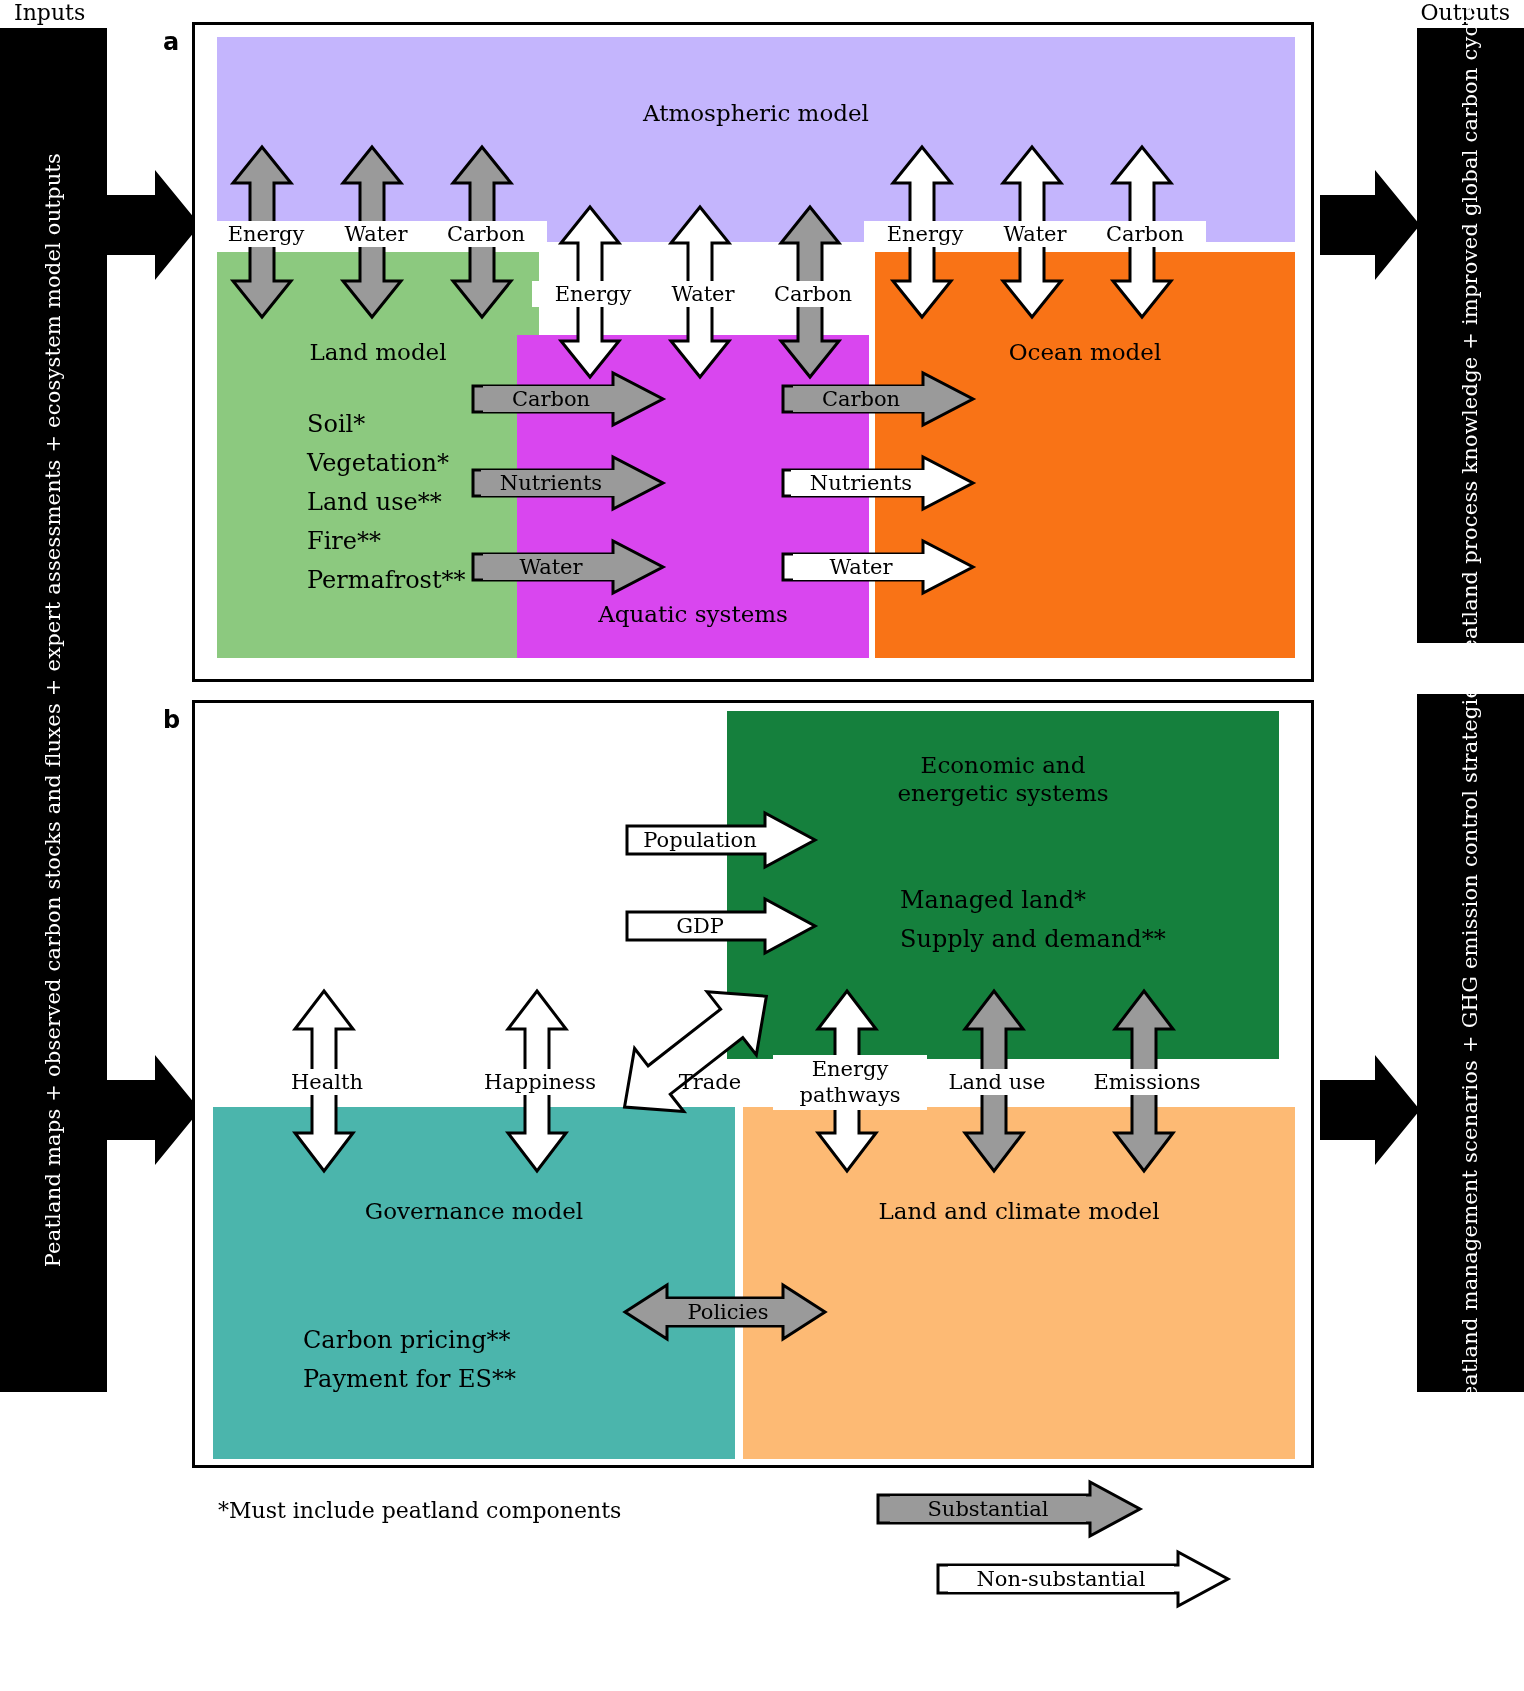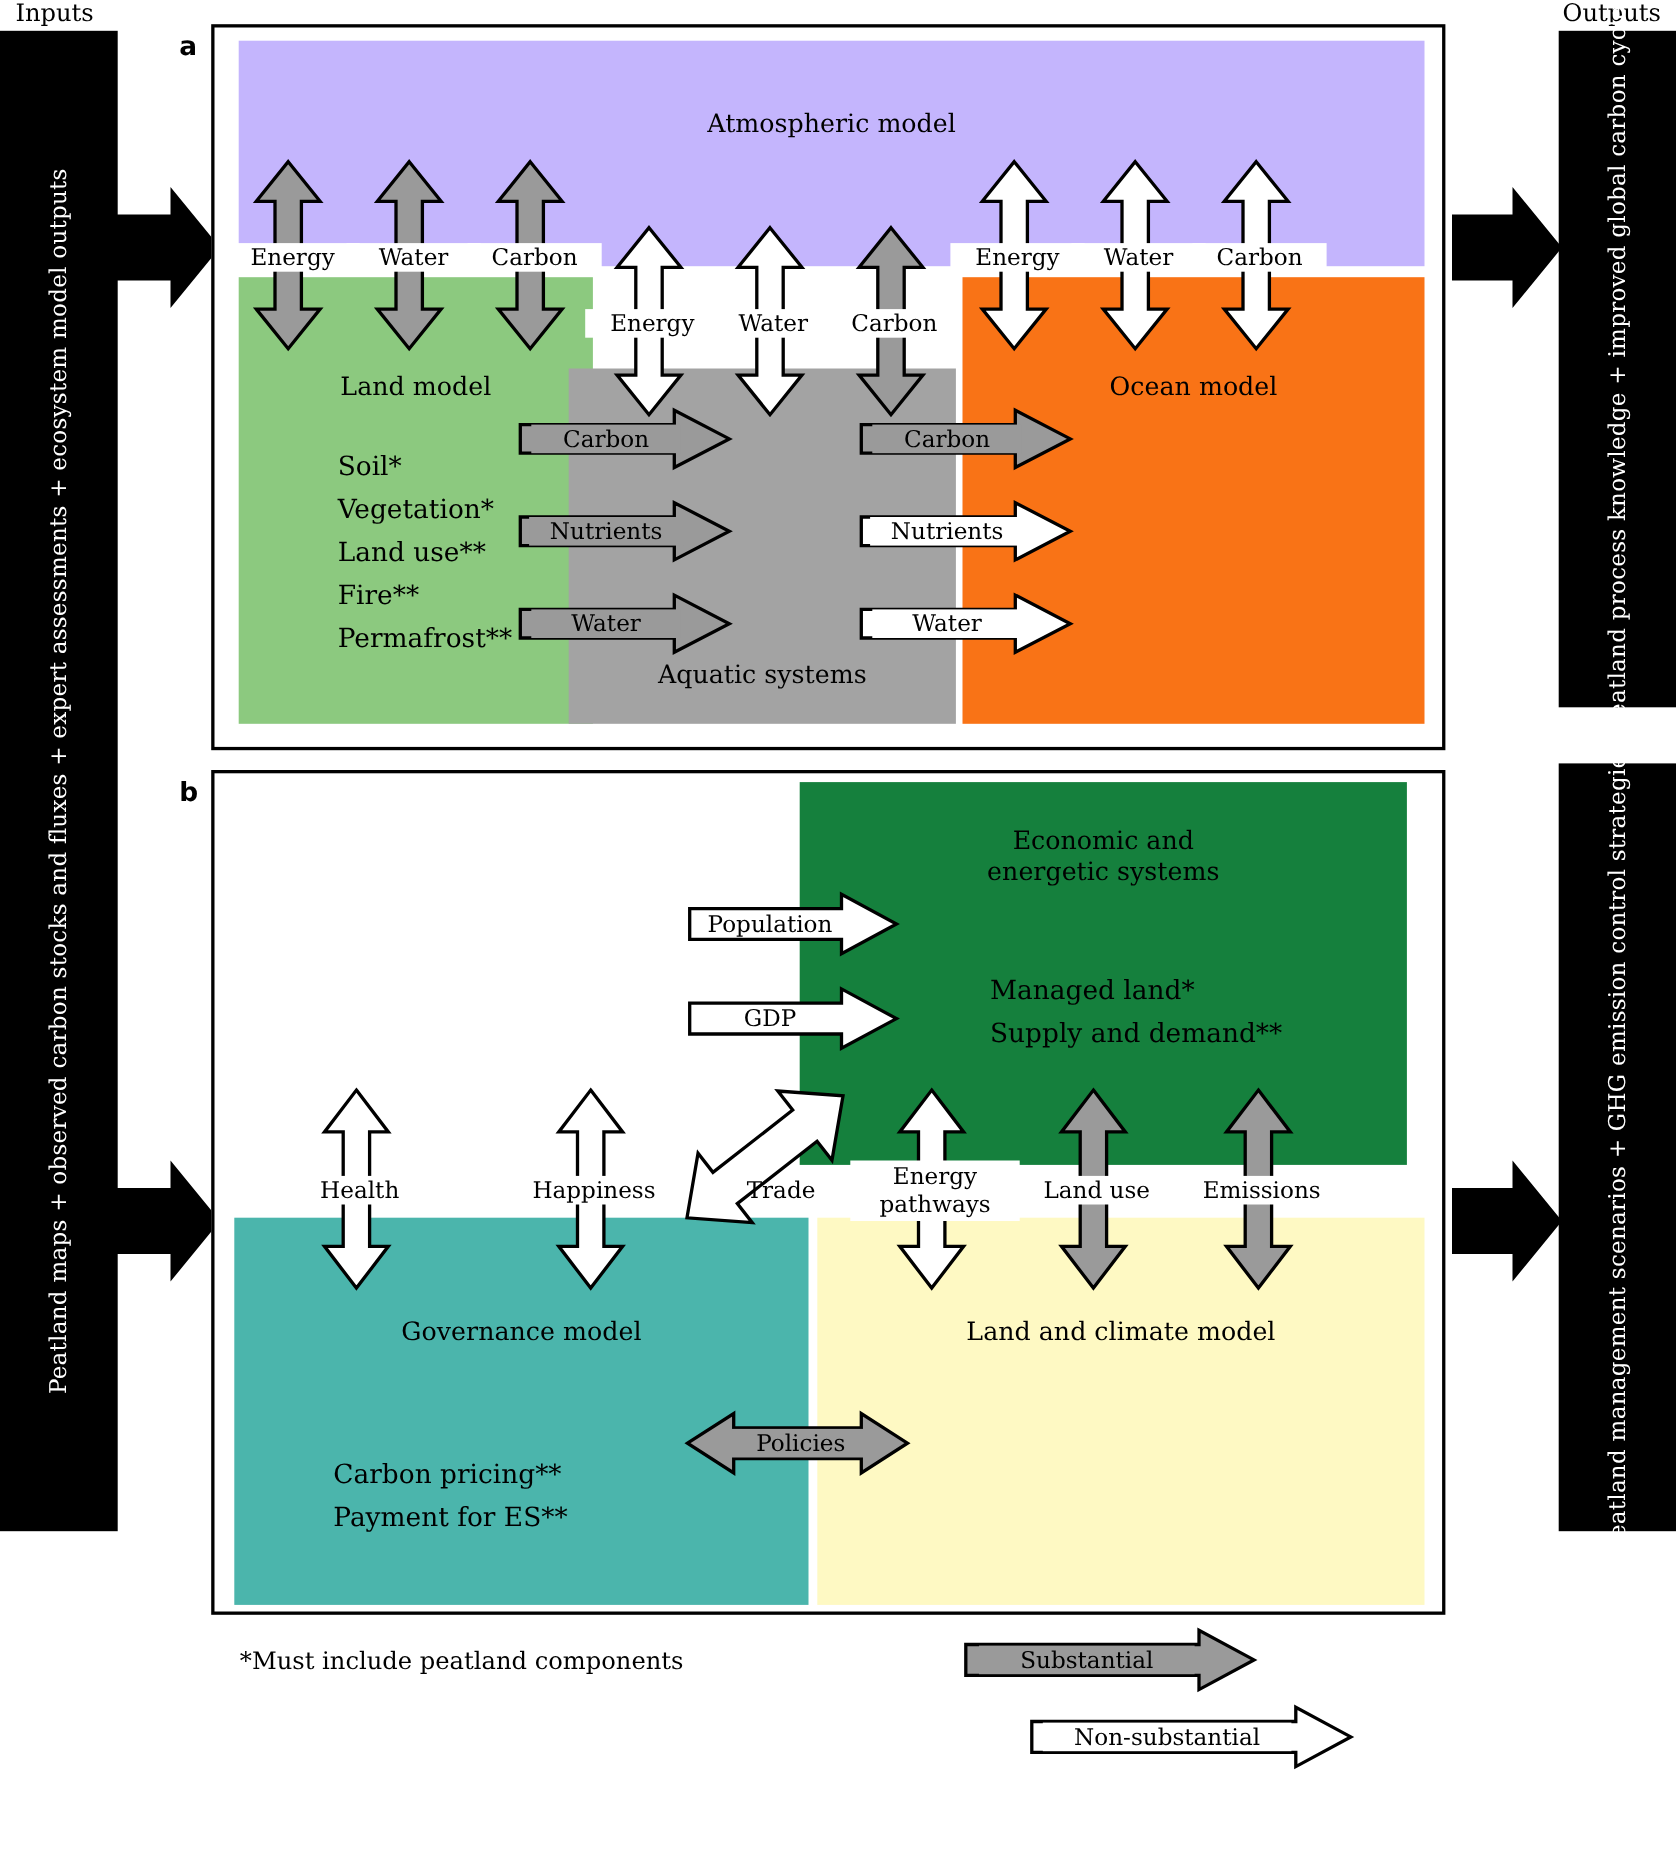--- a/index.html
+++ b/index.html
@@ -130,21 +130,21 @@
     <div class="block-title" style="top:86px;">Land model</div>
   </div>
   <div class="item-list" style="left:72px; top:380px;">
     <div>Soil*</div>
     <div>Vegetation*</div>
     <div>Land use**</div>
     <div>Fire**</div>
     <div>Permafrost**</div>
   </div>
 
-  <div class="block" style="left:322px; top:310px; width:352px; height:323px; background:#a3a3a3;">
+  <div class="block" style="left:322px; top:310px; width:352px; height:323px; background:#d946ef;">
     <div class="block-title" style="top:265px;">Aquatic systems</div>
   </div>
 
   <div class="block" style="left:680px; top:227px; width:420px; height:406px; background:#f97316;">
     <div class="block-title" style="top:86px;">Ocean model</div>
   </div>
 
   <svg class="abs" style="left:38px; top:122px;" width="58" height="170" viewBox="0 0 58 170">
     <polygon points="29,0 58,36 41,36 41,134 58,134 29,170 0,134 17,134 17,36 0,36" fill="#9a9a9a" stroke="#000" stroke-width="3"></polygon>
   </svg>
@@ -230,21 +230,21 @@
   </div>
 
   <div class="block" style="left:18px; top:404px; width:522px; height:352px; background:#4BB5AC;">
     <div class="block-title" style="top:90px;">Governance model</div>
   </div>
   <div class="item-list" style="left:68px; top:618px;">
     <div>Carbon pricing**</div>
     <div>Payment for ES**</div>
   </div>
 
-  <div class="block" style="left:548px; top:404px; width:552px; height:352px; background:#fef9c3;">
+  <div class="block" style="left:548px; top:404px; width:552px; height:352px; background:#fdba74;">
     <div class="block-title" style="top:90px;">Land and climate model</div>
   </div>
 
   <svg class="abs" style="left:432px; top:110px;" width="188" height="54" viewBox="0 0 188 54">
     <polygon points="0,13 138,13 138,0 188,27 138,54 138,41 0,41" fill="#ffffff" stroke="#000" stroke-width="3"></polygon>
   </svg>
   <div class="arrow-label plain" style="left:436px; top:124px; width:132px;">Population</div>
 
   <svg class="abs" style="left:432px; top:196px;" width="188" height="54" viewBox="0 0 188 54">
     <polygon points="0,13 138,13 138,0 188,27 138,54 138,41 0,41" fill="#ffffff" stroke="#000" stroke-width="3"></polygon>

